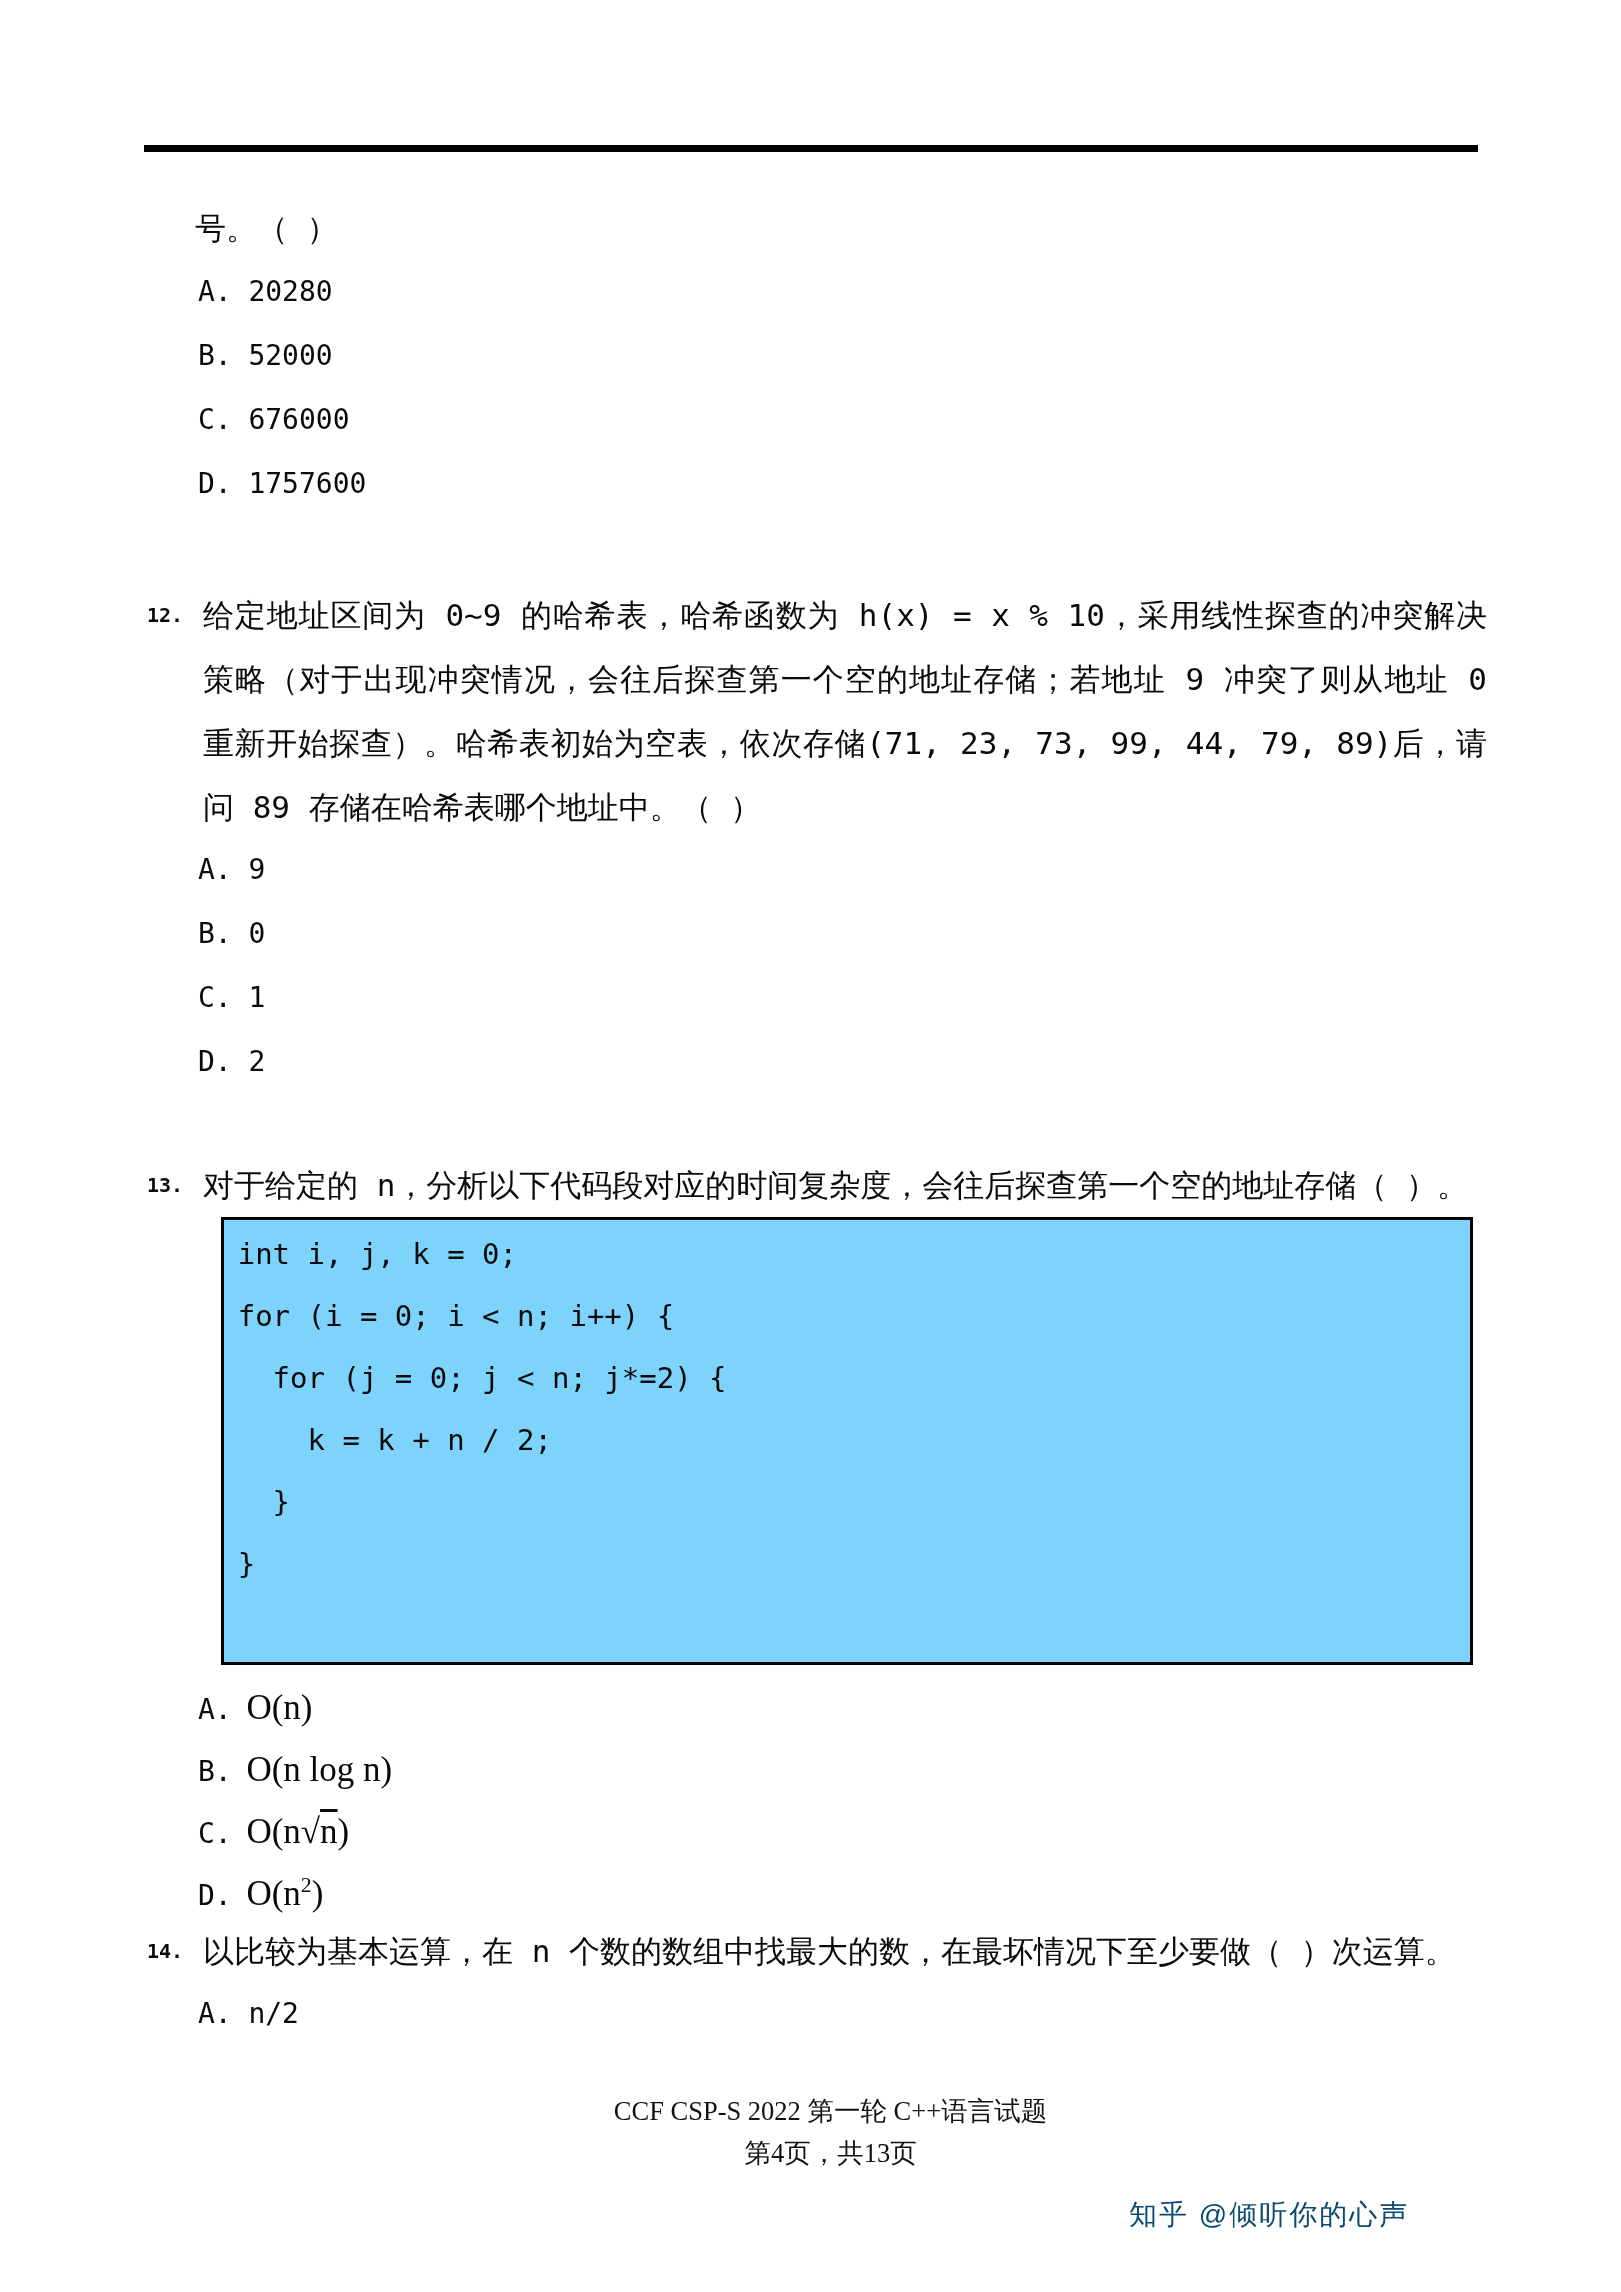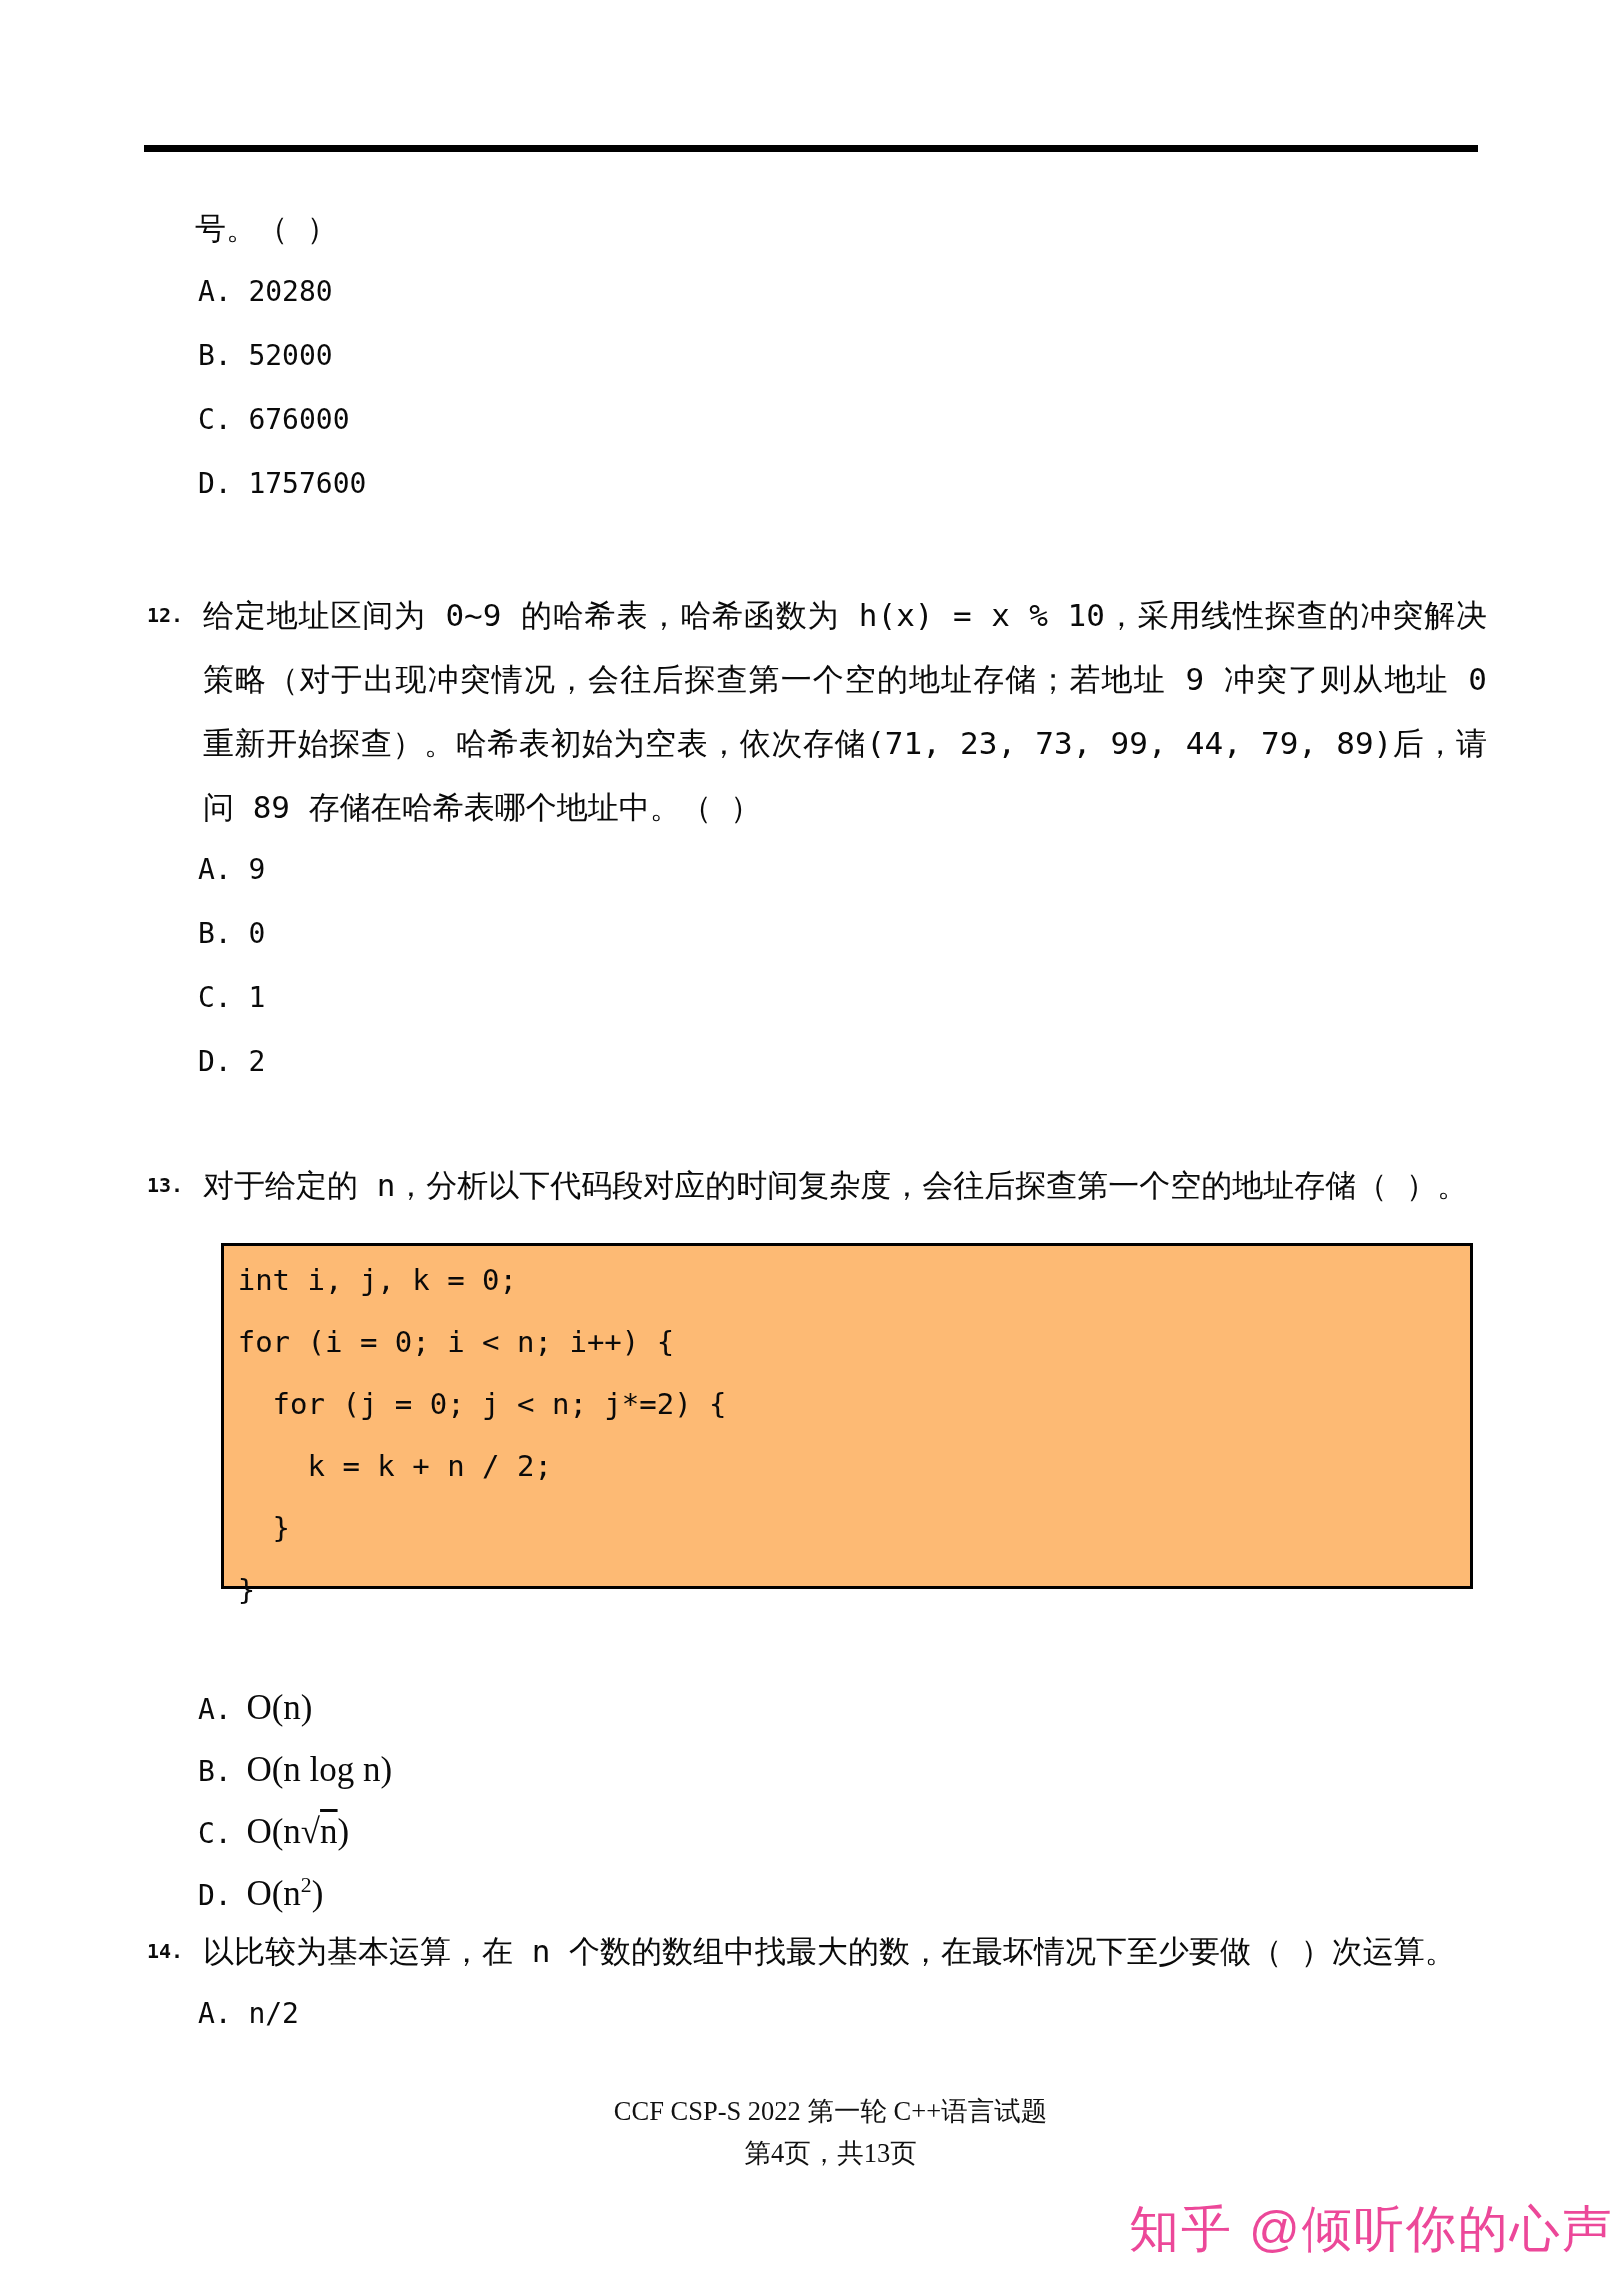--- a/index.html
+++ b/index.html
@@ -16,33 +16,33 @@
   
   .opt{font-size:28px;font-family:"DejaVu Sans Mono",monospace;}
   .opt .oval{margin-left:16.7px;}
   .opt .oval-serif{margin-left:14.7px;font-family:"Liberation Serif",serif;font-size:35px;}
   .radicand{text-decoration:overline;}
   sup.osup{font-size:0.62em;vertical-align:super;line-height:0;}
   
   .rule{left:144px;top:145px;width:1334px;height:6.9px;background:#000000;}
   
   .codebox{
-    left:221px;top:1217px;width:1252px;height:346px;box-sizing:border-box;
-    border:3.9px solid #000000;background:#fdba74;padding:2.9px 0 0 13.7px;margin-top:26px;
+    left:221px;top:1217px;width:1252px;height:448px;box-sizing:border-box;
+    border:3.9px solid #000000;background:#7dd3fc;padding:2.9px 0 0 13.7px;
   }
   .codeline{height:62px;line-height:62px;font-size:29px;
     font-family:"DejaVu Sans Mono",monospace;white-space:pre;}
   .line63{height:62px;line-height:62px;}
   
   .footer{left:0;top:2090px;width:1621px;text-align:center;
     font-family:"Liberation Serif",serif;font-size:26.5px;color:#111;}
   .footer .fline{height:42px;line-height:42px;margin-left:40px;}
   
-  .watermark{left:1129px;top:2196px;font-size:50px;letter-spacing:2px;
-    font-family:"Liberation Sans",sans-serif;color:#ec4899;white-space:nowrap;}
+  .watermark{left:1129px;top:2196px;font-size:28px;letter-spacing:2px;
+    font-family:"Liberation Sans",sans-serif;color:#0c4a6e;white-space:nowrap;}
 </style>
 </head>
 <body>
 
 <div class="abs rule"></div>
 
 <div class="abs" style="left:195px;top:196px;">
   <div class="line qtext">号。（  ）</div>
 </div>
 <div class="abs" style="left:198px;top:260px;">

